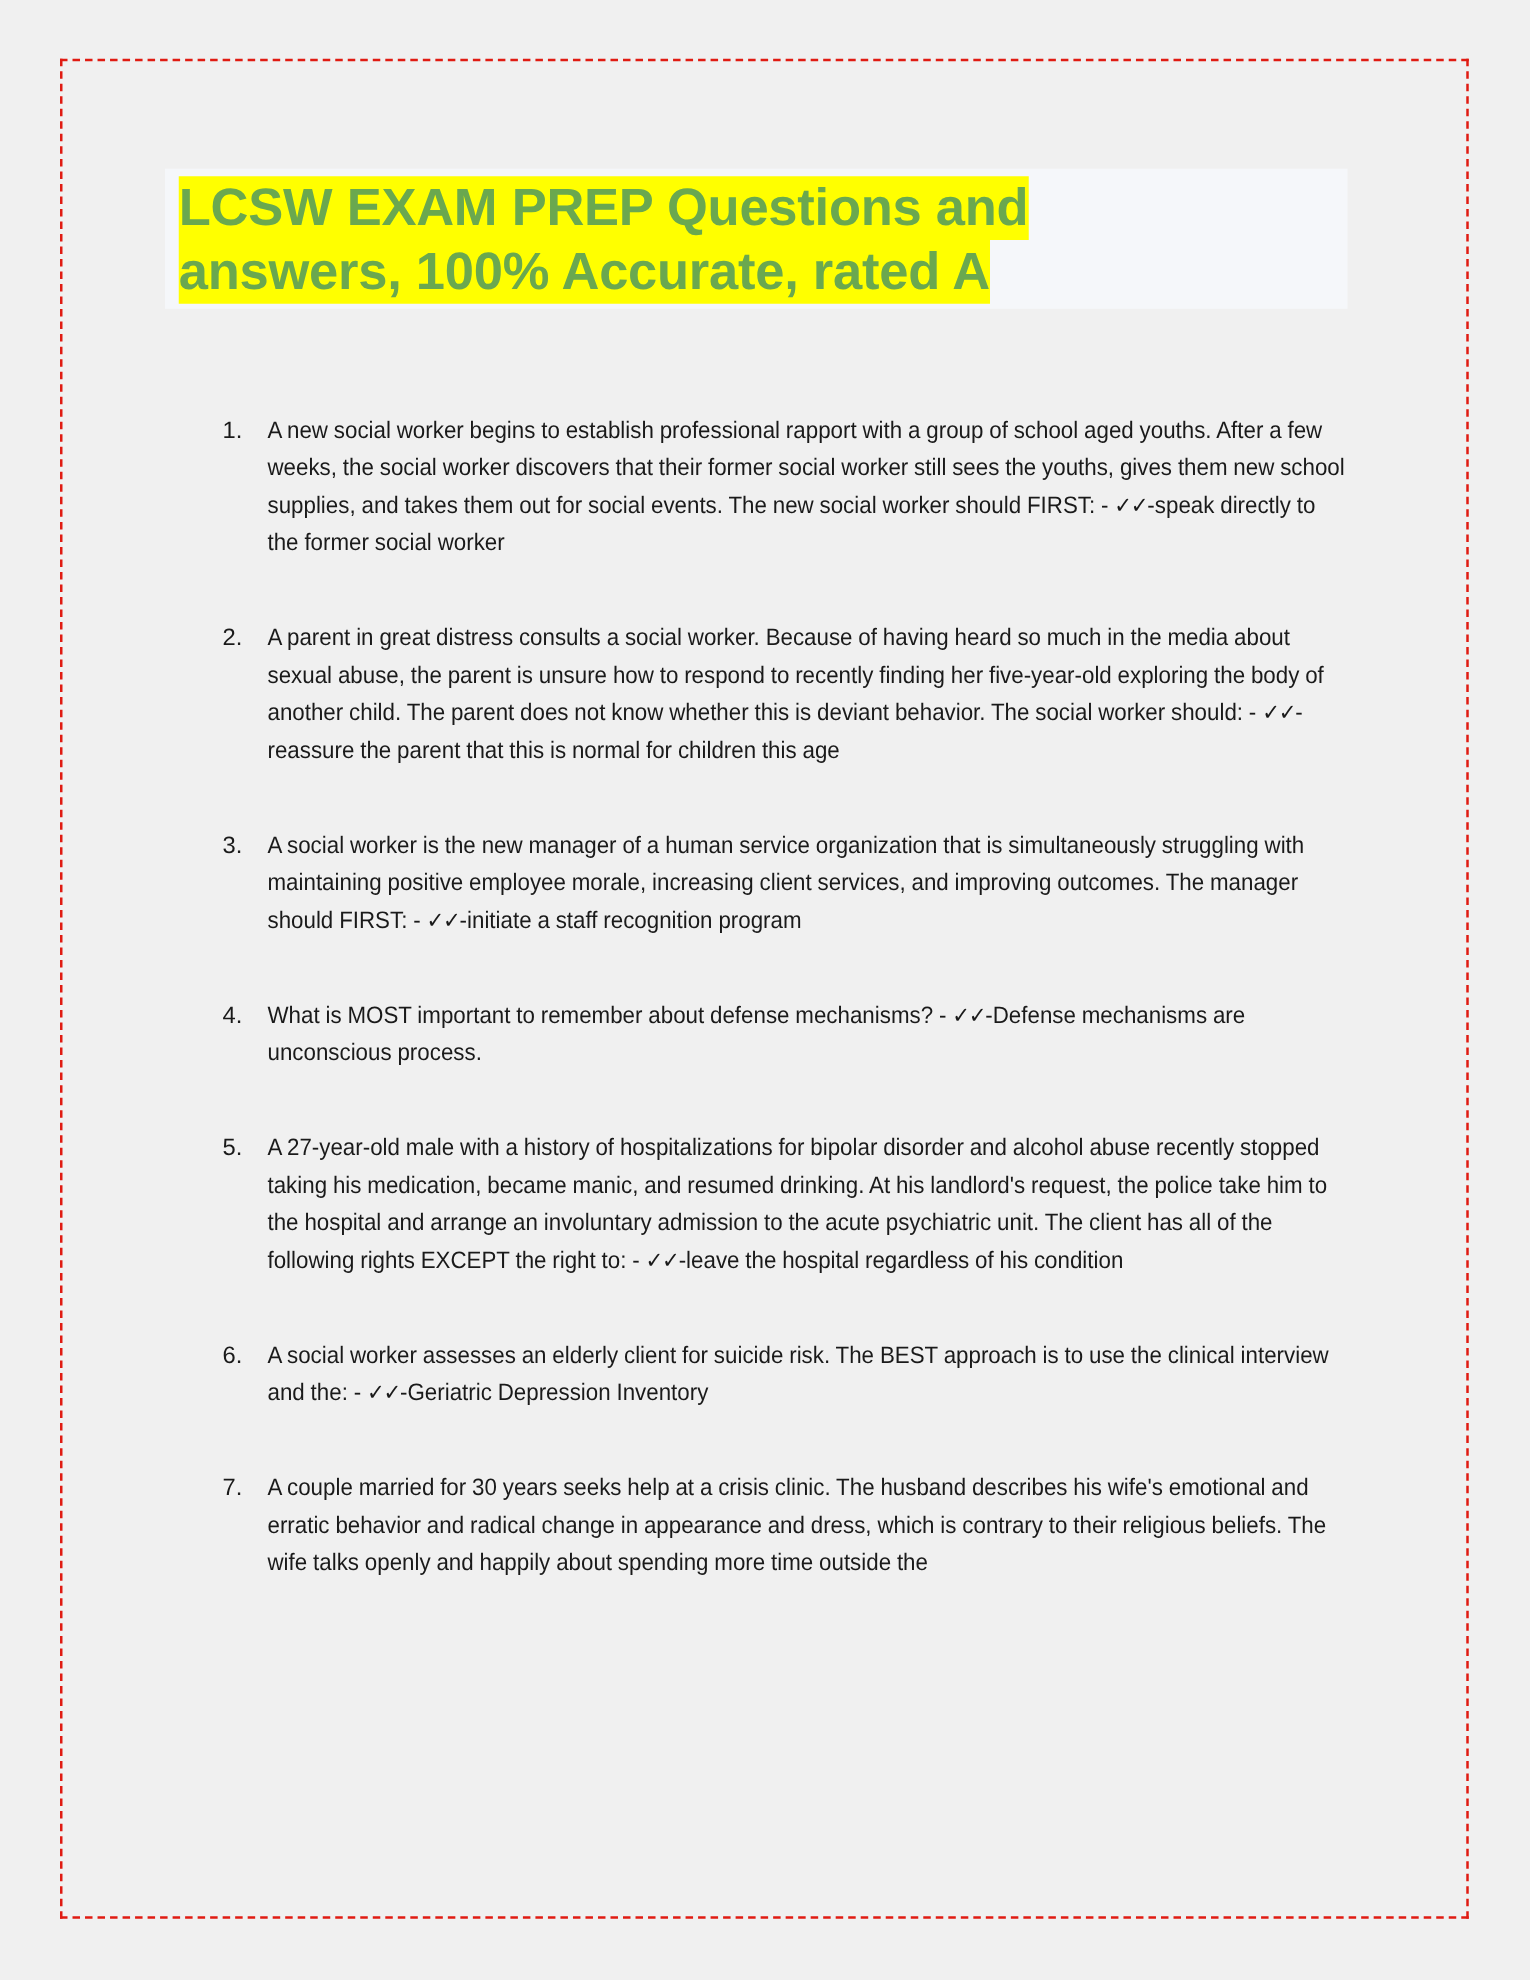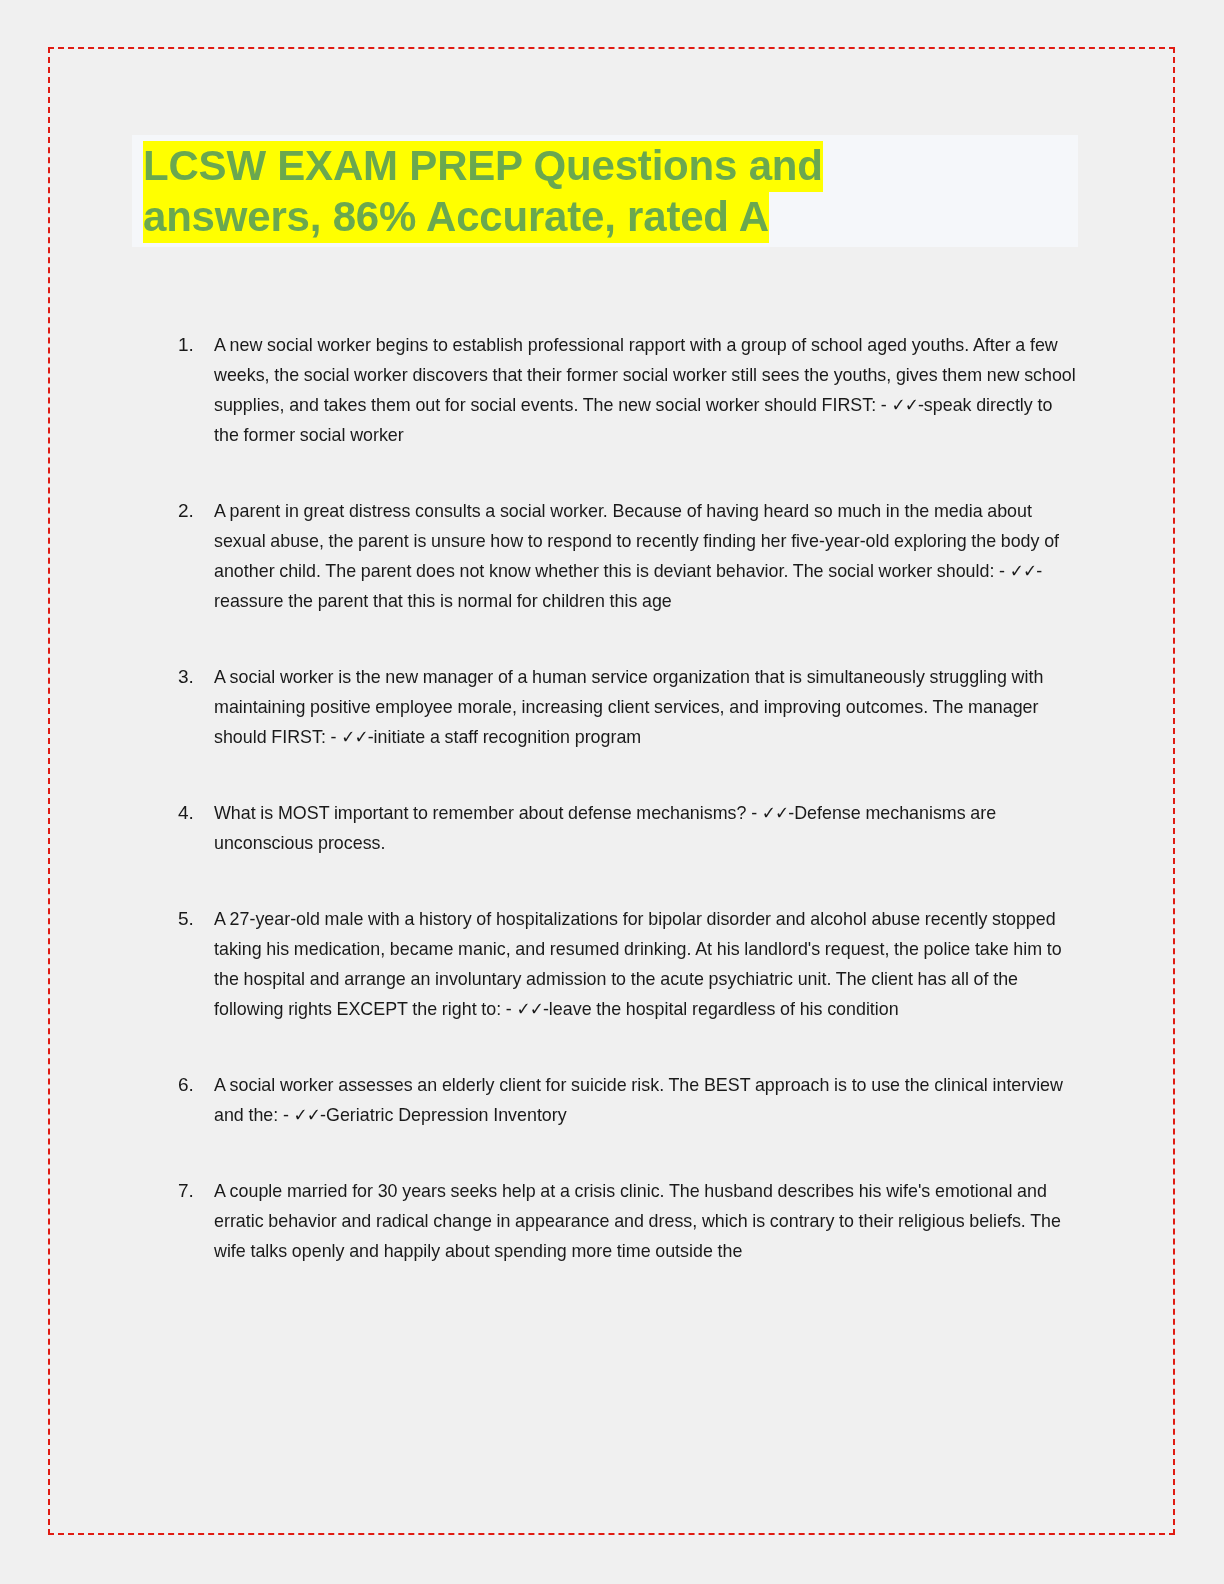--- a/index.html
+++ b/index.html
@@ -118,21 +118,21 @@
 </style>
 </head>
 <body>
 
 <div class="page-inner">
 
   <div class="title-panel"></div>
 
   <h1 class="doc-title">
     <span class="hl">LCSW EXAM PREP Questions and</span><br>
-    <span class="hl">answers, 86% Accurate, rated A</span>
+    <span class="hl">answers, 100% Accurate, rated A</span>
   </h1>
 
   <div class="qlist">
 
     <div class="qitem">
       <span class="qnum">1.</span>
       <div class="qtext"><span>A new social worker begins to establish professional rapport with a group of school aged youths. After a few weeks, the social worker discovers that their former social worker still sees the youths, gives them new school supplies, and takes them out for social events. The new social worker should FIRST: - </span><span class="chk">✓✓</span><span>-speak directly to the former social worker</span></div>
     </div>
 
     <div class="qitem">

